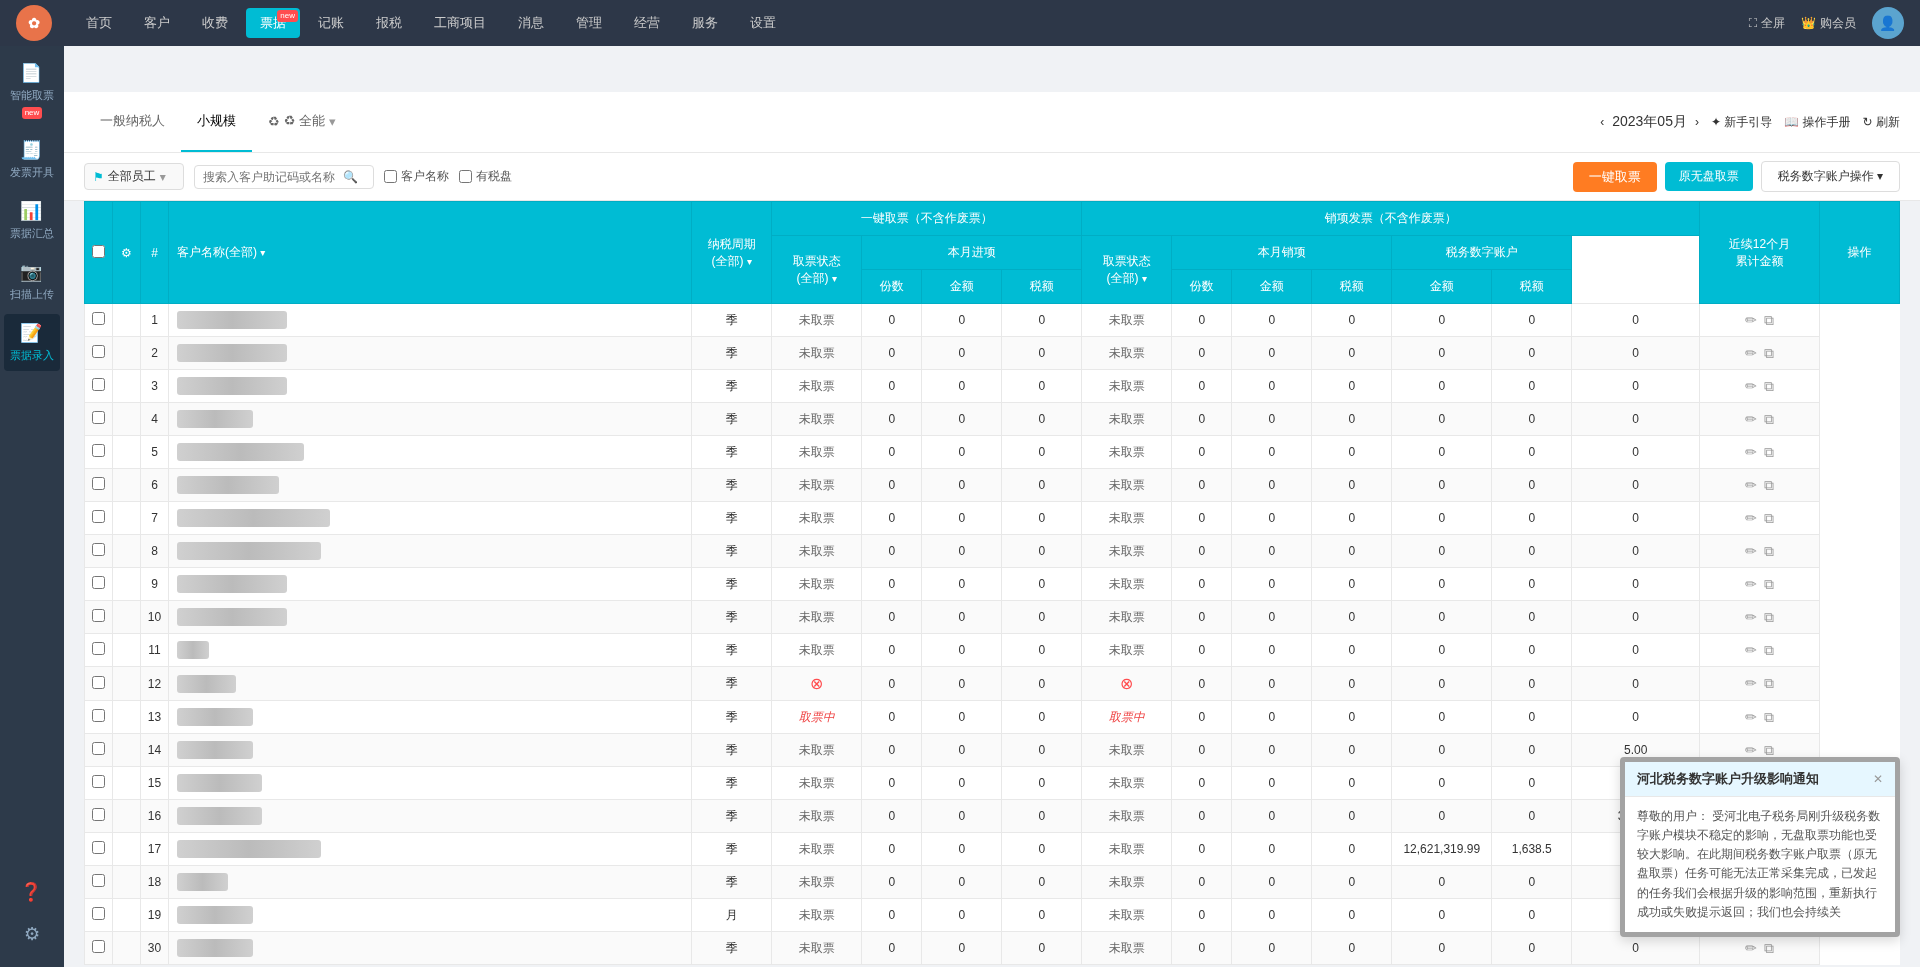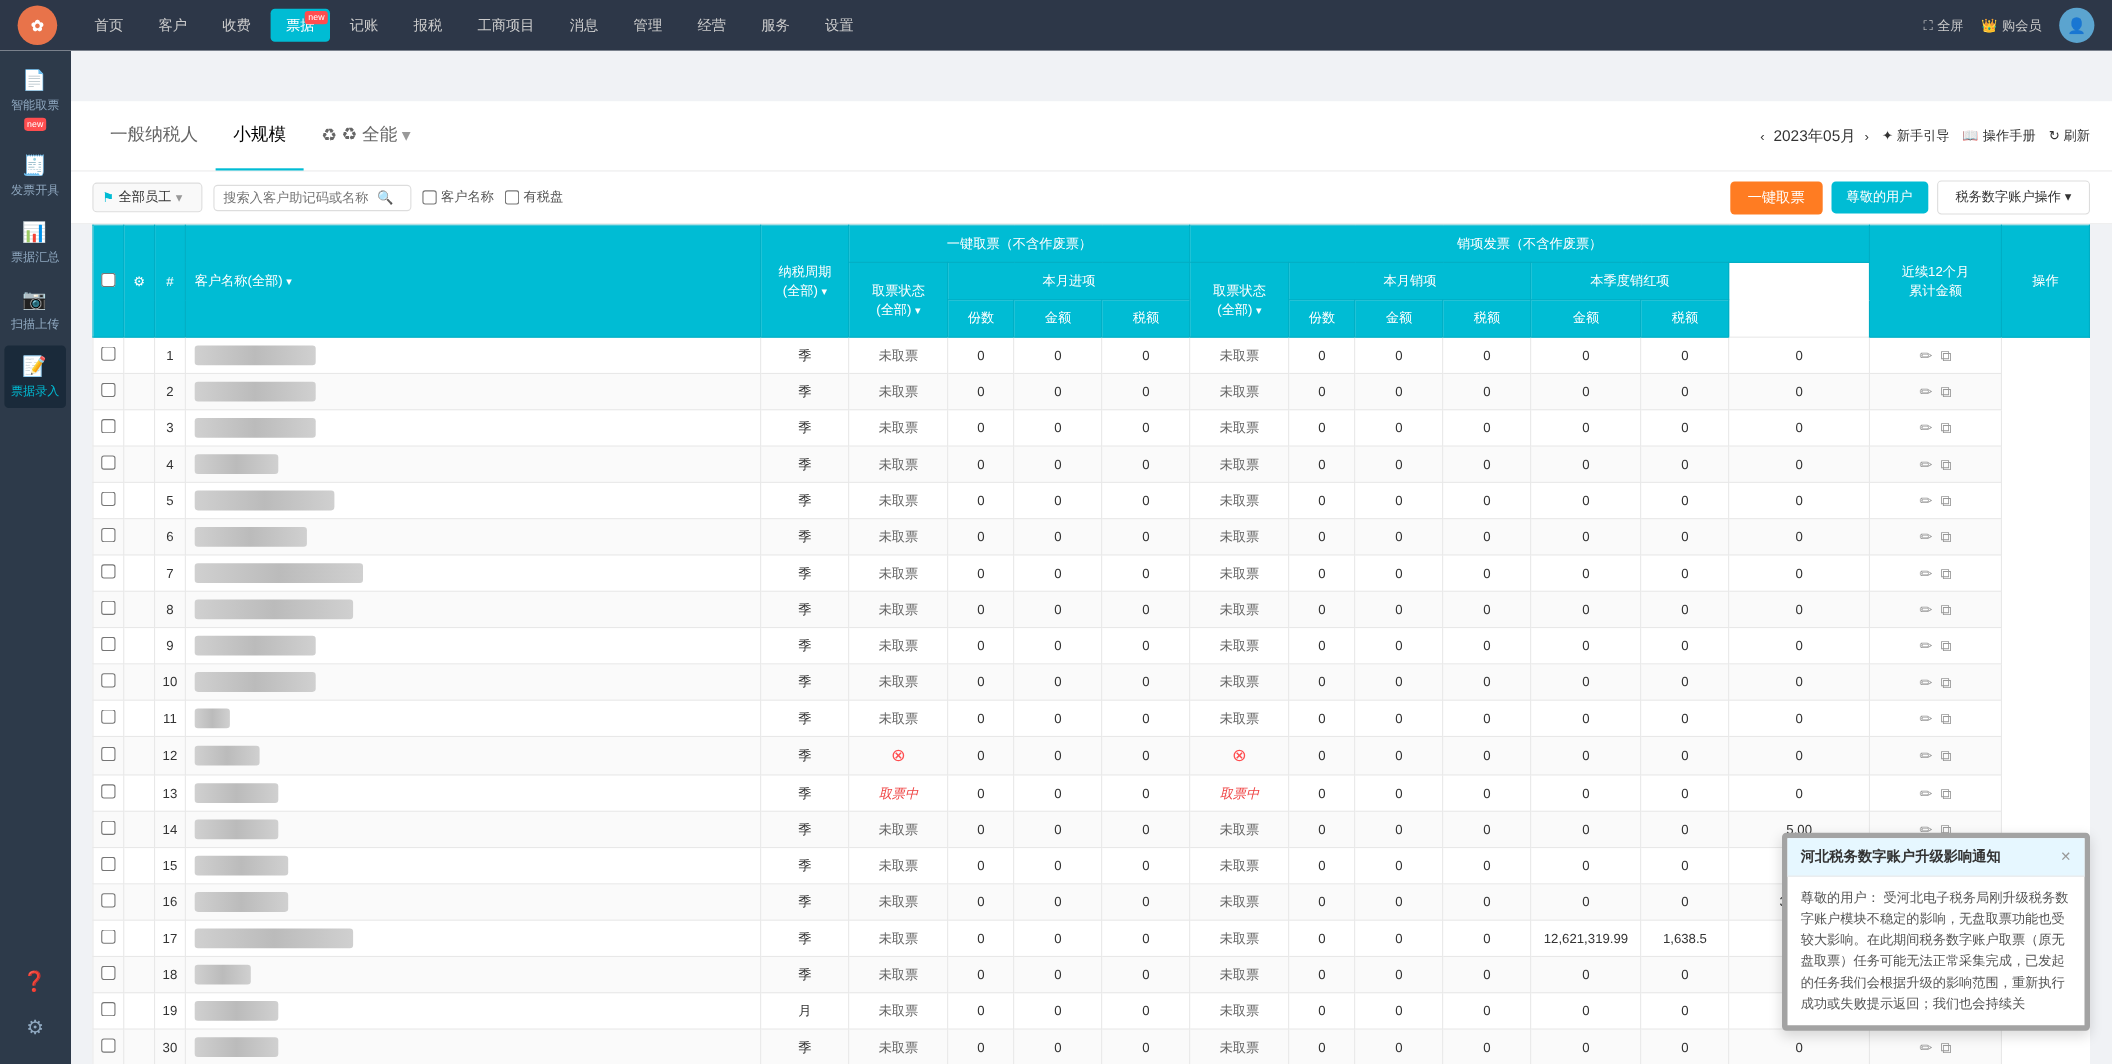--- a/index.html
+++ b/index.html
@@ -101,21 +101,21 @@
     .main-content {
       margin-left: 64px;
       margin-top: 46px;
       padding: 0;
     }
     .sub-tab {
       padding: 20px 16px;
       cursor: pointer;
       color: #666;
       border-bottom: 2px solid transparent;
-      font-size: 16px;
+      font-size: 13px;
       white-space: nowrap;
     }
     .sub-tab.active { color: #000000; border-bottom-color: #00bcd4; font-weight: 500; }
 
     
     .filter-row {
       background: #fff;
       padding: 8px 20px;
       display: flex; align-items: center; gap: 12px;
       border-bottom: 1px solid #e8e8e8;
@@ -333,21 +333,21 @@
         <input type="checkbox" style="">
         <span>客户名称</span>
       </label>
       <label class="checkbox-item">
         <input type="checkbox" style="">
         <span>有税盘</span>
       </label>
     </div>
     <div style="display:flex;align-items:center;gap:8px;">
       <button class="btn-orange">一键取票</button>
-      <button class="btn-cyan">尊敬的用户</button>
+      <button class="btn-cyan">原无盘取票</button>
       <button class="btn-outline">税务数字账户操作 ▾</button>
     </div>
   </div>
 
   <div class="table-wrap">
     <table class="data-table">
       <thead>
         <tr>
           <th rowspan="3" style="width:28px;">
             <input type="checkbox" style="">
@@ -367,21 +367,21 @@
             <span>销项发票（不含作废票）</span>
           </th>
           <th rowspan="3" style="width:120px;">近续12个月<br>累计金额</th>
           <th rowspan="3" style="width:80px;">操作</th>
         </tr>
         <tr>
           <th rowspan="2" style="width:90px;">取票状态<br>(全部) <span style="font-size:10px;">▾</span></th>
           <th colspan="3">本月进项</th>
           <th rowspan="2" style="width:90px;">取票状态<br>(全部) <span style="font-size:10px;">▾</span></th>
           <th colspan="3">本月销项</th>
-          <th colspan="2">本季度销红项</th>
+          <th colspan="2">税务数字账户</th>
         </tr>
         <tr>
           <th style="width:60px;">份数</th>
           <th style="width:80px;">金额</th>
           <th style="width:80px;">税额</th>
           <th style="width:60px;">份数</th>
           <th style="width:80px;">金额</th>
           <th style="width:80px;">税额</th>
           <th style="width:100px;">金额</th>
           <th style="width:80px;">税额</th>

